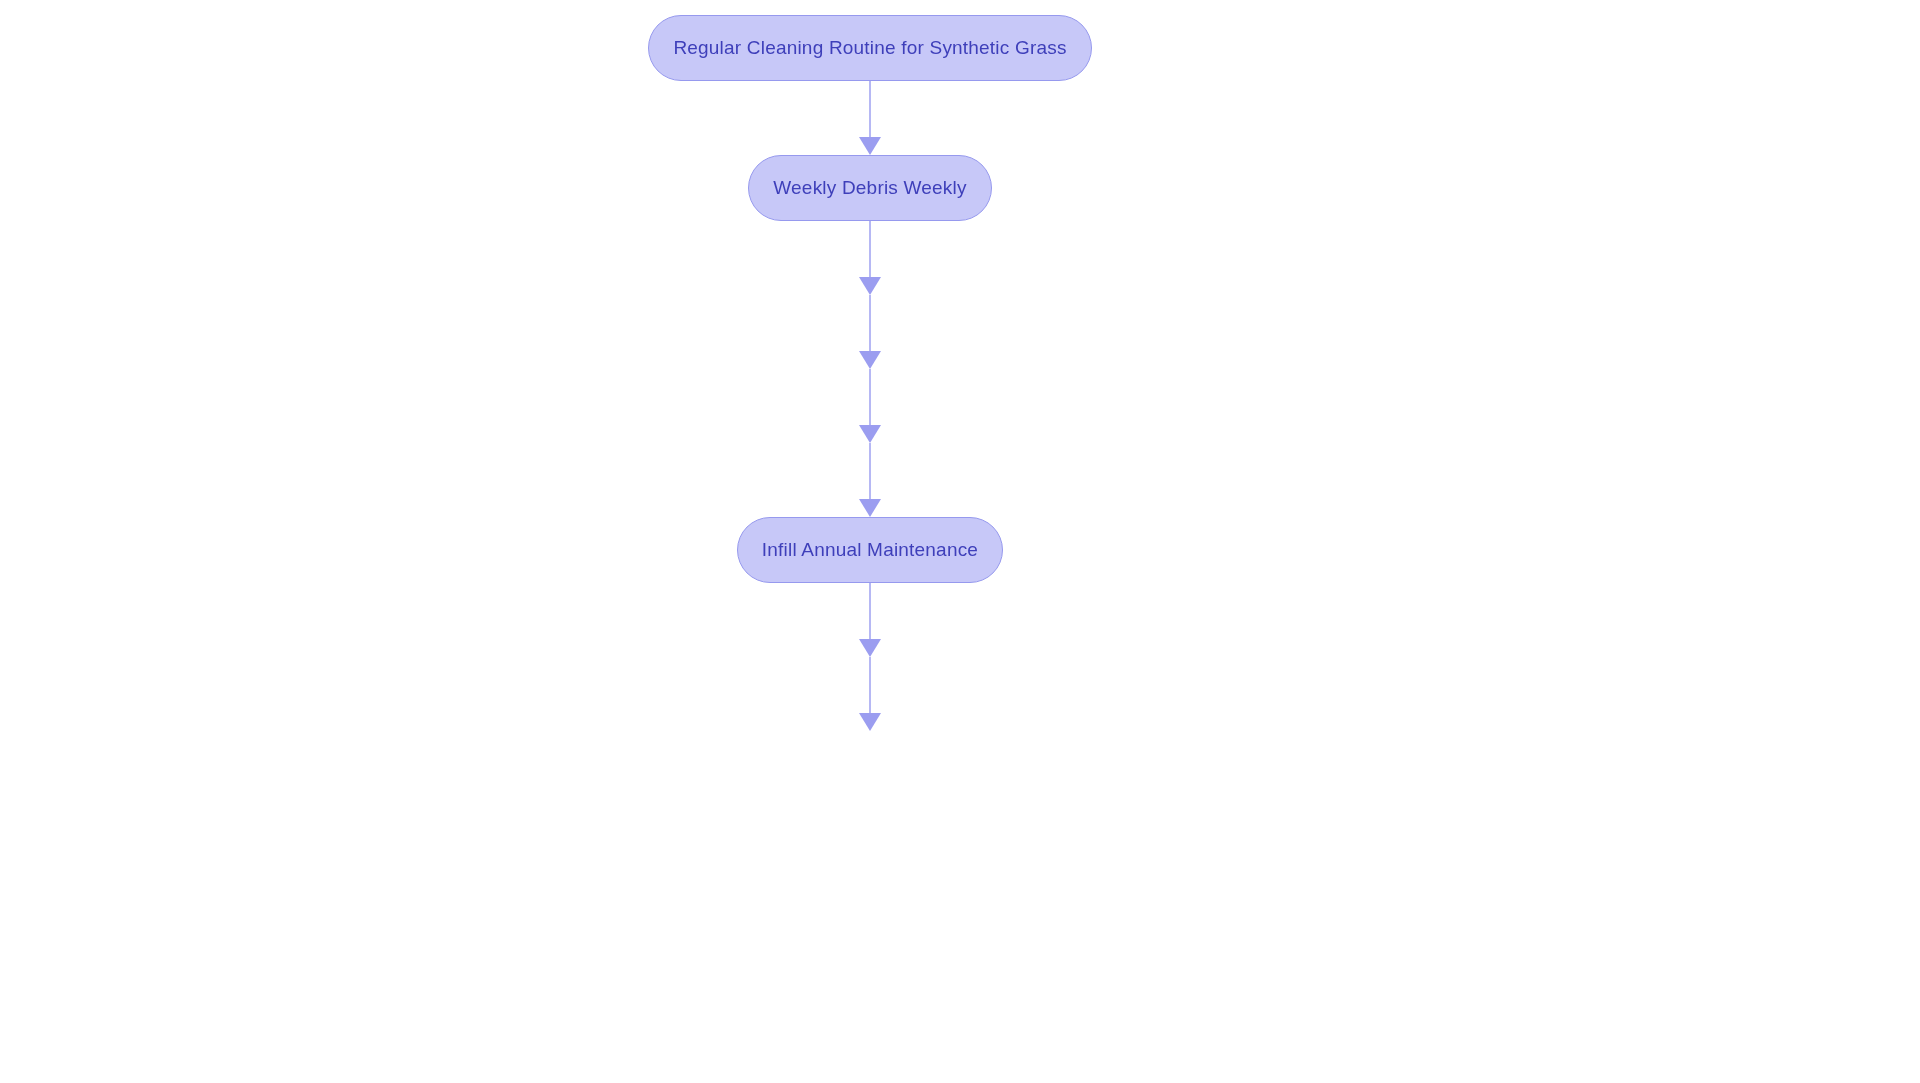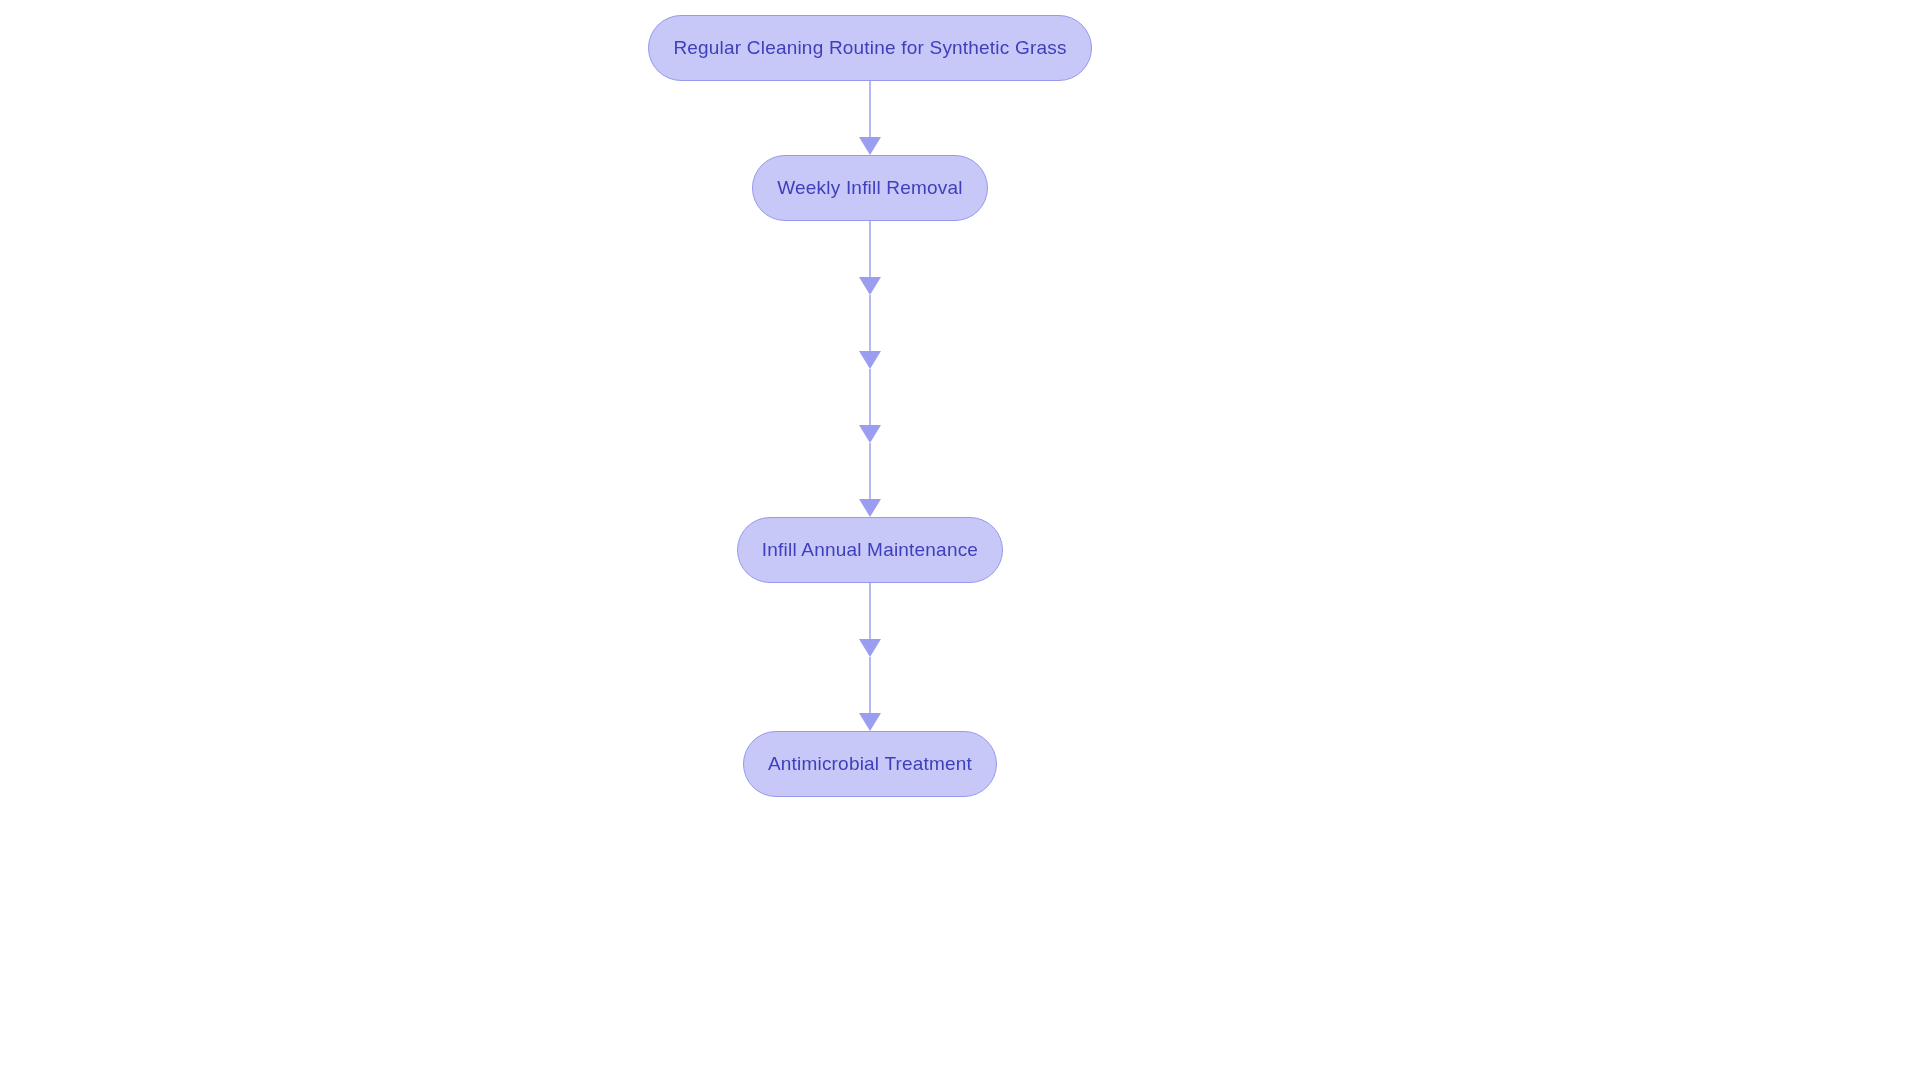--- a/index.html
+++ b/index.html
@@ -61,21 +61,21 @@
     <div class="node">
       <span>Regular Cleaning Routine for Synthetic Grass</span>
     </div>
 
     <div class="connector">
       <div class="line"></div>
       <div class="arrowhead"></div>
     </div>
 
     <div class="node">
-      <span>Weekly Infill Removal</span>
+      <span>Weekly Debris Weekly</span>
     </div>
 
     <div class="connector">
       <div class="line"></div>
       <div class="arrowhead"></div>
     </div>
 
 
     <div class="connector">
       <div class="line"></div>
@@ -102,18 +102,15 @@
       <div class="line"></div>
       <div class="arrowhead"></div>
     </div>
 
 
     <div class="connector">
       <div class="line"></div>
       <div class="arrowhead"></div>
     </div>
 
-    <div class="node">
-      <span>Antimicrobial Treatment</span>
-    </div>
 
   </div>
 </div>
 
 </body></html>

